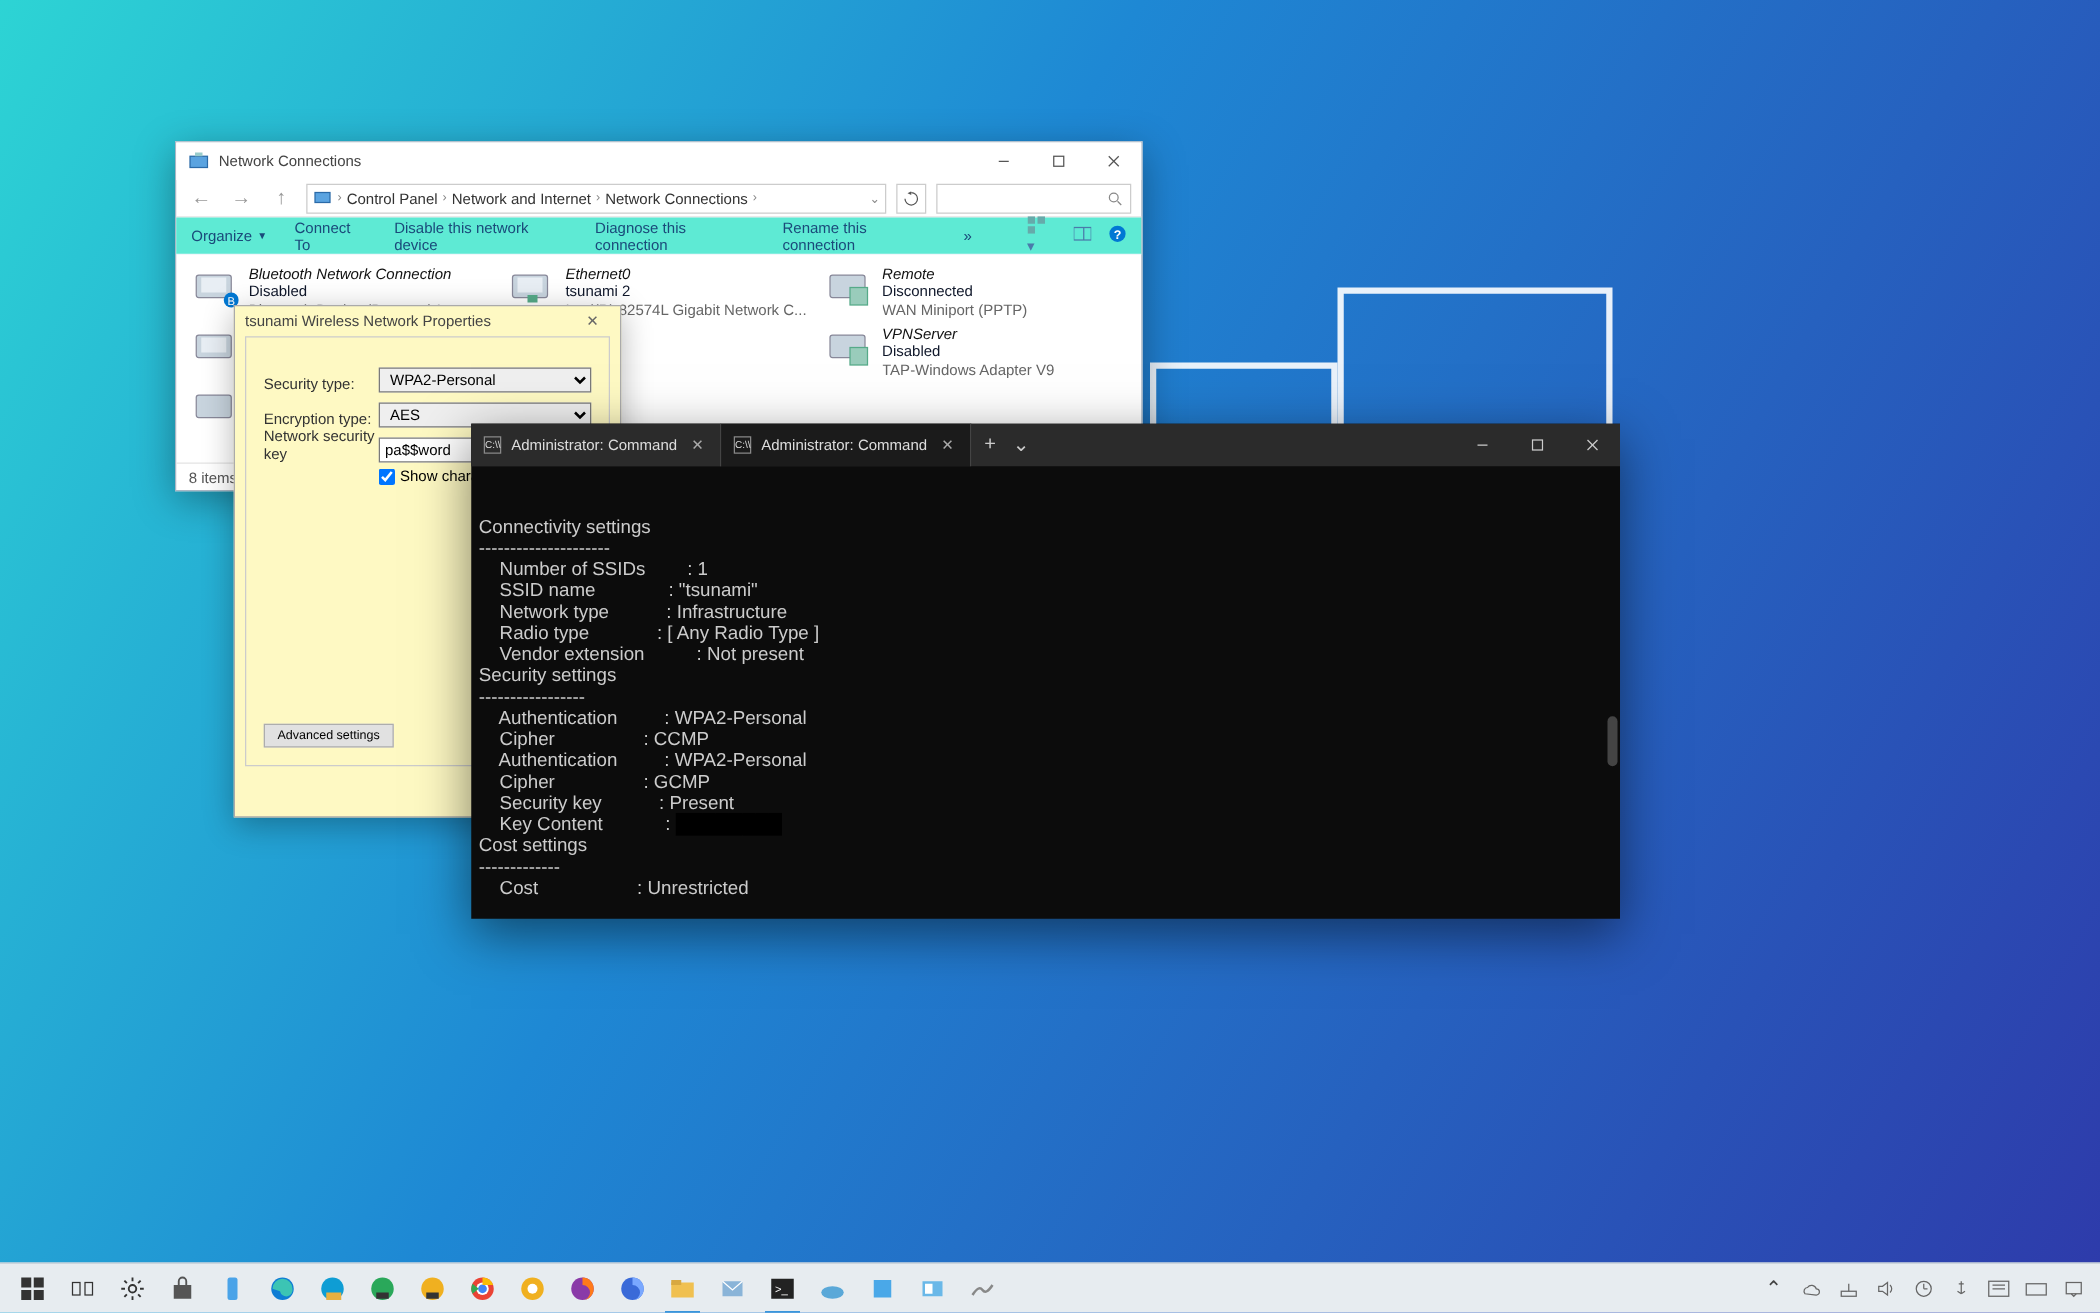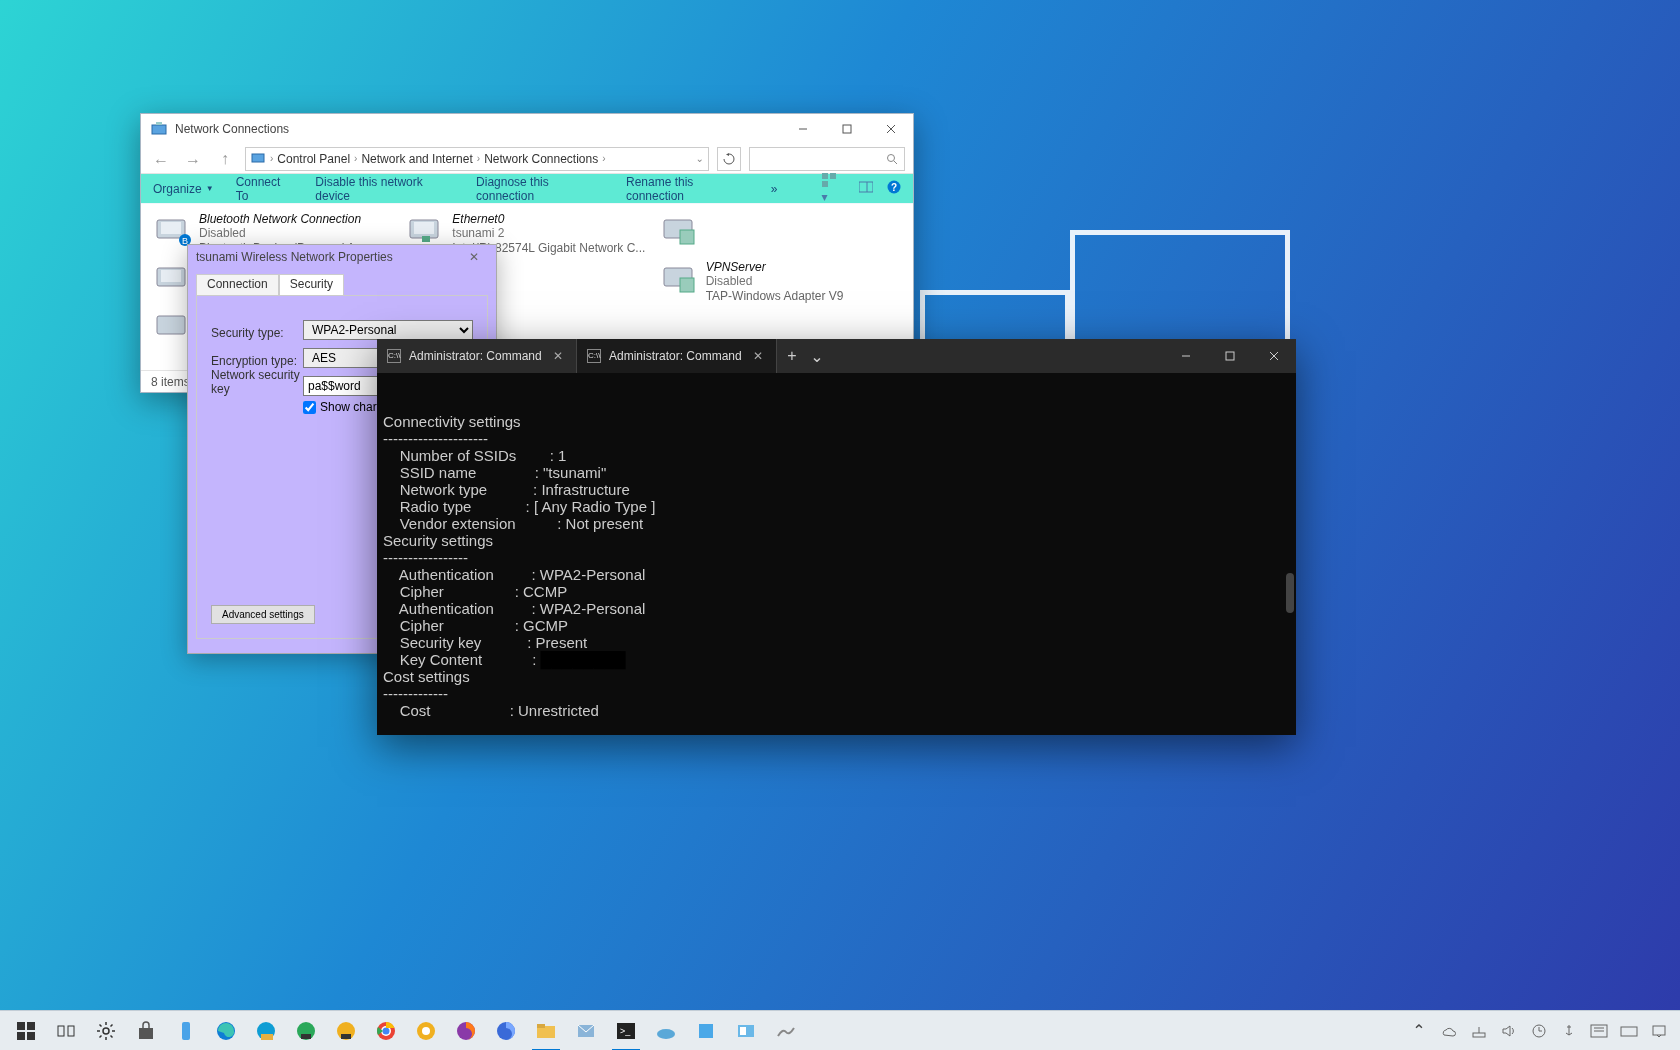--- a/index.html
+++ b/index.html
@@ -29,27 +29,27 @@
   .cmdbar .org { display: flex; align-items: center; gap: 4px; }
   .cmdbar .spacer { flex: 1; }
   .cmdbar .righticons { display: flex; gap: 14px; align-items: center; color: #4a7aaa; }
 
   .conn-area { position: relative; padding: 6px 10px; display: grid; grid-template-columns: repeat(3, 1fr); grid-auto-rows: 46px; gap: 2px 8px; }
   .conn-item { display: flex; align-items: flex-start; gap: 8px; padding: 2px 4px; font-size: 12px; color: #333; overflow: hidden; }
   .conn-icon { width: 36px; height: 36px; flex-shrink: 0; position: relative; }
   .conn-icon svg { width: 36px; height: 36px; }
   .conn-text { flex: 1; line-height: 1.2; overflow: hidden; }
   .conn-text .r1 { color: #111; white-space: nowrap; font-style: italic; }
-  .conn-text .r2 { color: #737373; white-space: nowrap; }
+  .conn-text .r2 { color: #0f172a; white-space: nowrap; }
   .conn-text .r3 { color: #666; white-space: nowrap; overflow: hidden; text-overflow: ellipsis; }
 
   .statusbar1 { position: absolute; bottom: 0; left: 0; right: 0; height: 22px; border-top: 1px solid #e4e4e4; font-size: 12px; color: #555; padding: 2px 10px; display: flex; align-items: center; }
 
   
-  .win2 { position: absolute; left: 187px; top: 244px; width: 310px; height: 410px; background: #c4b5fd; border: 1px solid #aaa; box-shadow: 0 6px 24px rgba(0,0,0,0.3); }
+  .win2 { position: absolute; left: 187px; top: 244px; width: 310px; height: 410px; background: #fef9c3; border: 1px solid #aaa; box-shadow: 0 6px 24px rgba(0,0,0,0.3); }
   .titlebar2 { height: 24px; display: flex; align-items: center; padding: 0 8px; font-size: 12px; color: #444; }
   .titlebar2 .title { flex: 1; }
   .close2 { width: 28px; text-align: center; color: #666; }
   .tabstrip { display: flex; padding: 4px 8px 0 8px; height: 26px; }
   .tab { border: 1px solid #ccc; border-bottom: none; padding: 2px 10px; font-size: 12px; background: #fff; position: relative; top: 1px; color: #333; }
   .tab.inactive { background: #f4f4f4; }
   .tabpane { border: 1px solid #ccc; margin: 0 8px 8px 8px; height: 344px; padding: 20px 14px; position: relative; }
   .formrow { display: flex; align-items: flex-end; height: 24px; margin-bottom: 4px; font-size: 12px; }
   .formrow label { width: 92px; color: #333; }
   .formrow select, .formrow input { flex: 1; height: 20px; font-size: 12px; border: 1px solid #7a7a7a; padding: 0 4px; }
@@ -204,20 +204,25 @@
           <div class="r1">Ethernet0</div>
           <div class="r2">tsunami 2</div>
           <div class="r3">Intel(R) 82574L Gigabit Network C...</div>
         </div>
     </div>
     <div class="conn-item">
       <div class="conn-icon"><svg viewBox="0 0 36 36">
             <rect x="2" y="8" width="28" height="18" rx="2" fill="#c8d4de" stroke="#889"></rect>
             <rect x="18" y="18" width="14" height="14" fill="#9cb" stroke="#5a8"></rect>
           </svg></div>
+      <div class="conn-text">
+          <div class="r1">Remote</div>
+          <div class="r2">Disconnected</div>
+          <div class="r3">WAN Miniport (PPTP)</div>
+        </div>
     </div>
     <div class="conn-item">
       <div class="conn-icon"><svg viewBox="0 0 36 36">
             <rect x="2" y="8" width="28" height="18" rx="2" fill="#c8d4de" stroke="#889"></rect>
             <rect x="6" y="10" width="20" height="12" fill="#e8eef4"></rect>
           </svg></div>
       <div class="conn-text"></div>
     </div>
     <div class="conn-item">
       <div class="conn-text">
@@ -250,24 +255,20 @@
 
   <div class="statusbar1">
     <span>8 items</span>
   </div>
 </div>
 
 <div class="win2">
   <div class="titlebar2">
     <span class="title">tsunami Wireless Network Properties</span>
     <span class="close2">✕</span>
-  </div>
-  <div class="tabstrip">
-    <div class="tab inactive">Connection</div>
-    <div class="tab">Security</div>
   </div>
   <div class="tabpane">
     <div class="formrow">
       <label>Security type:</label>
       <select><option>WPA2-Personal</option></select>
     </div>
     <div class="formrow">
       <label>Encryption type:</label>
       <select><option>AES</option></select>
     </div>

